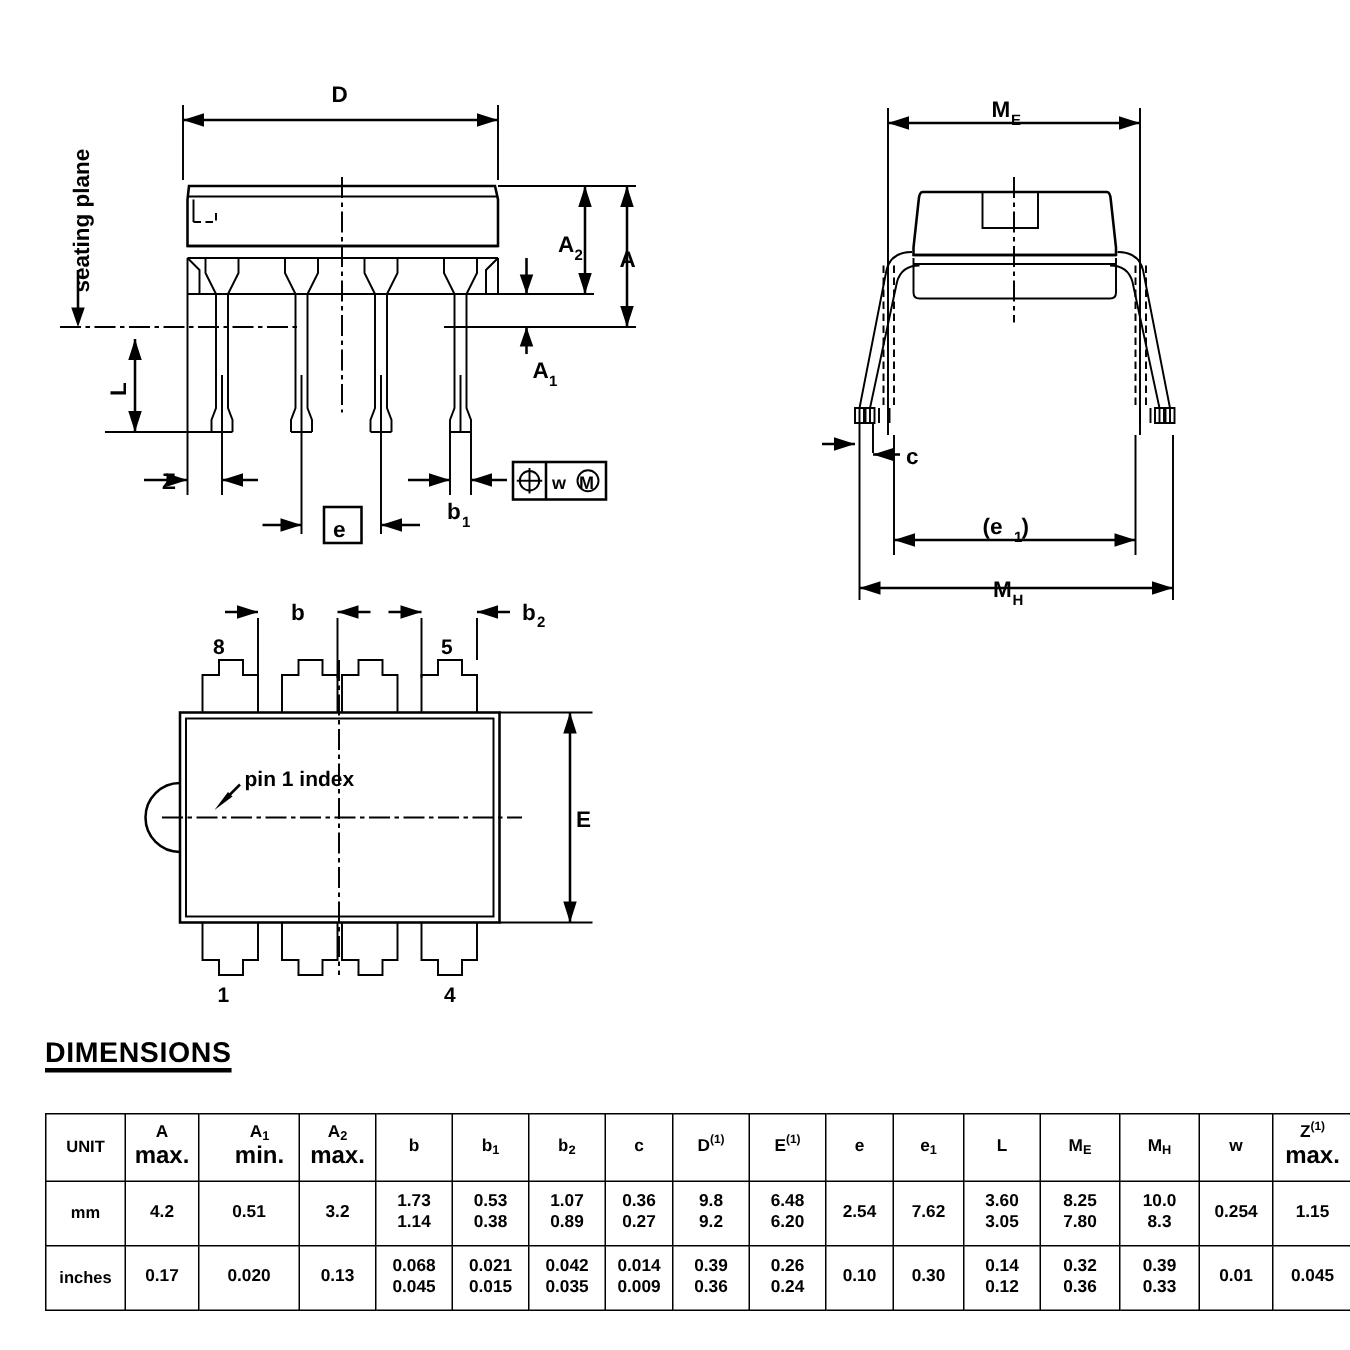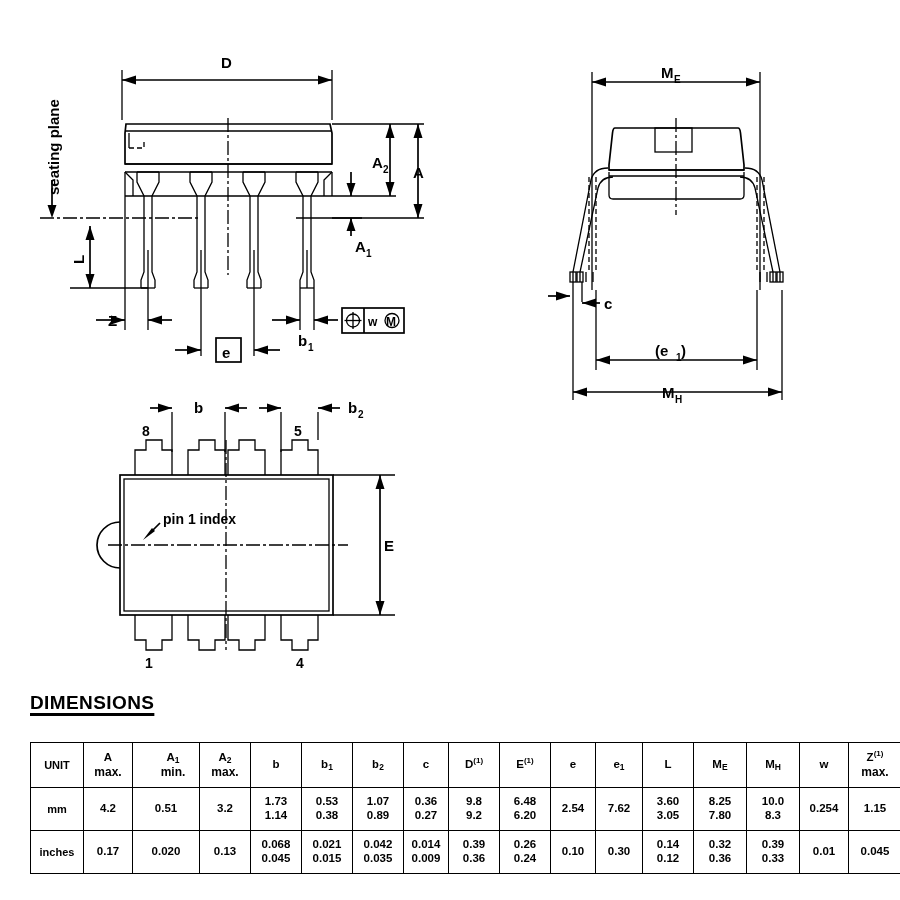--- a/index.html
+++ b/index.html
@@ -28,21 +28,21 @@
     border:1.6px solid #000;
     text-align:center;vertical-align:middle;
     font-size:11.5px;font-weight:bold;
     padding:0;line-height:1.18;
   }
   .dimtable thead th{height:44px;}
   .dimtable tbody td{height:42px;}
   .dimtable .unitcell{font-size:11px;}
   .dimtable sub{font-size:8.5px;vertical-align:baseline;position:relative;top:2px;}
   .dimtable sup{font-size:8px;vertical-align:baseline;position:relative;top:-5px;}
-  .sub2{display:block;font-size:12px;font-weight:bold;}
+  .sub2{display:block;font-size:16px;font-weight:bold;}
   .twoline span{display:block;}
 
   
   text{font-family:"Liberation Sans","DejaVu Sans",sans-serif;font-weight:bold;fill:#000;}
   .lbl{font-size:15px;}
   .lbl-sm{font-size:12px;}
   .lbl-sub{font-size:10px;}
   .lbl-pin{font-size:14px;}
   .lbl-note{font-size:14px;}
   .ln{stroke:#000;fill:none;}

